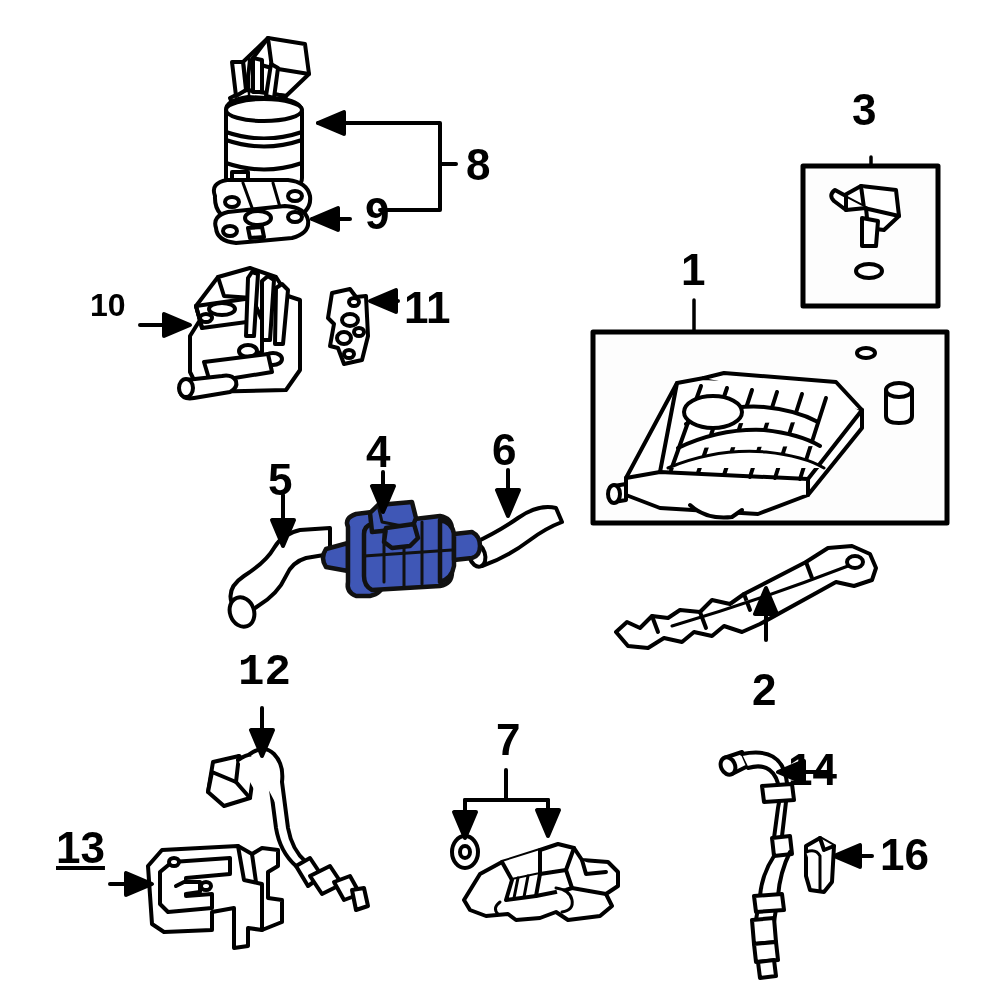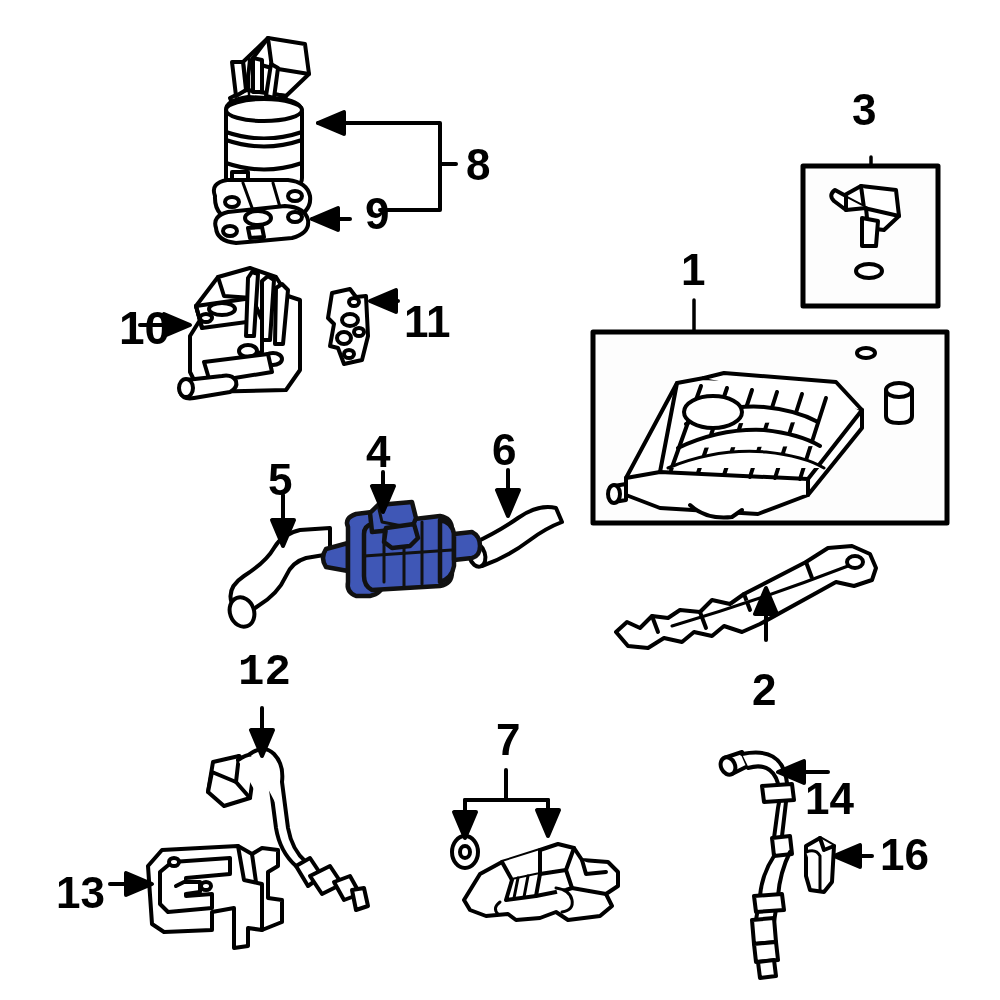--- a/index.html
+++ b/index.html
@@ -307,20 +307,20 @@
 
 <div class="num" style="left:681px;top:248px;font-size:44px;">1</div>
 <div class="num" style="left:752px;top:668px;font-size:44px;">2</div>
 <div class="num" style="left:852px;top:88px;font-size:44px;">3</div>
 <div class="num" style="left:366px;top:430px;font-size:44px;">4</div>
 <div class="num" style="left:268px;top:458px;font-size:44px;">5</div>
 <div class="num" style="left:492px;top:428px;font-size:44px;">6</div>
 <div class="num" style="left:496px;top:718px;font-size:44px;">7</div>
 <div class="num" style="left:466px;top:143px;font-size:44px;">8</div>
 <div class="num" style="left:365px;top:192px;font-size:44px;">9</div>
-<div class="num" style="left:90px;top:305px;font-size:46px;margin-left:29px;">10</div>
-<div class="num" style="left:404px;top:300px;font-size:44px;">11</div>
+<div class="num" style="left:90px;top:289px;font-size:32px;">10</div>
+<div class="num" style="left:404px;top:286px;font-size:44px;">11</div>
 <div class="num" style="left:238px;top:650px;font-size:44px;font-family:Liberation Mono, monospace;">12</div>
-<div class="num" style="left:56px;top:871px;font-size:44px;">13</div>
-<div class="num" style="left:805px;top:748px;font-size:44px;margin-top:29px;">14</div>
+<div class="num" style="left:56px;top:826px;font-size:44px;text-decoration:underline;">13</div>
+<div class="num" style="left:788px;top:748px;font-size:44px;">14</div>
 <div class="num" style="left:880px;top:833px;font-size:44px;">16</div>
 
 </div>
 
 </body></html>

